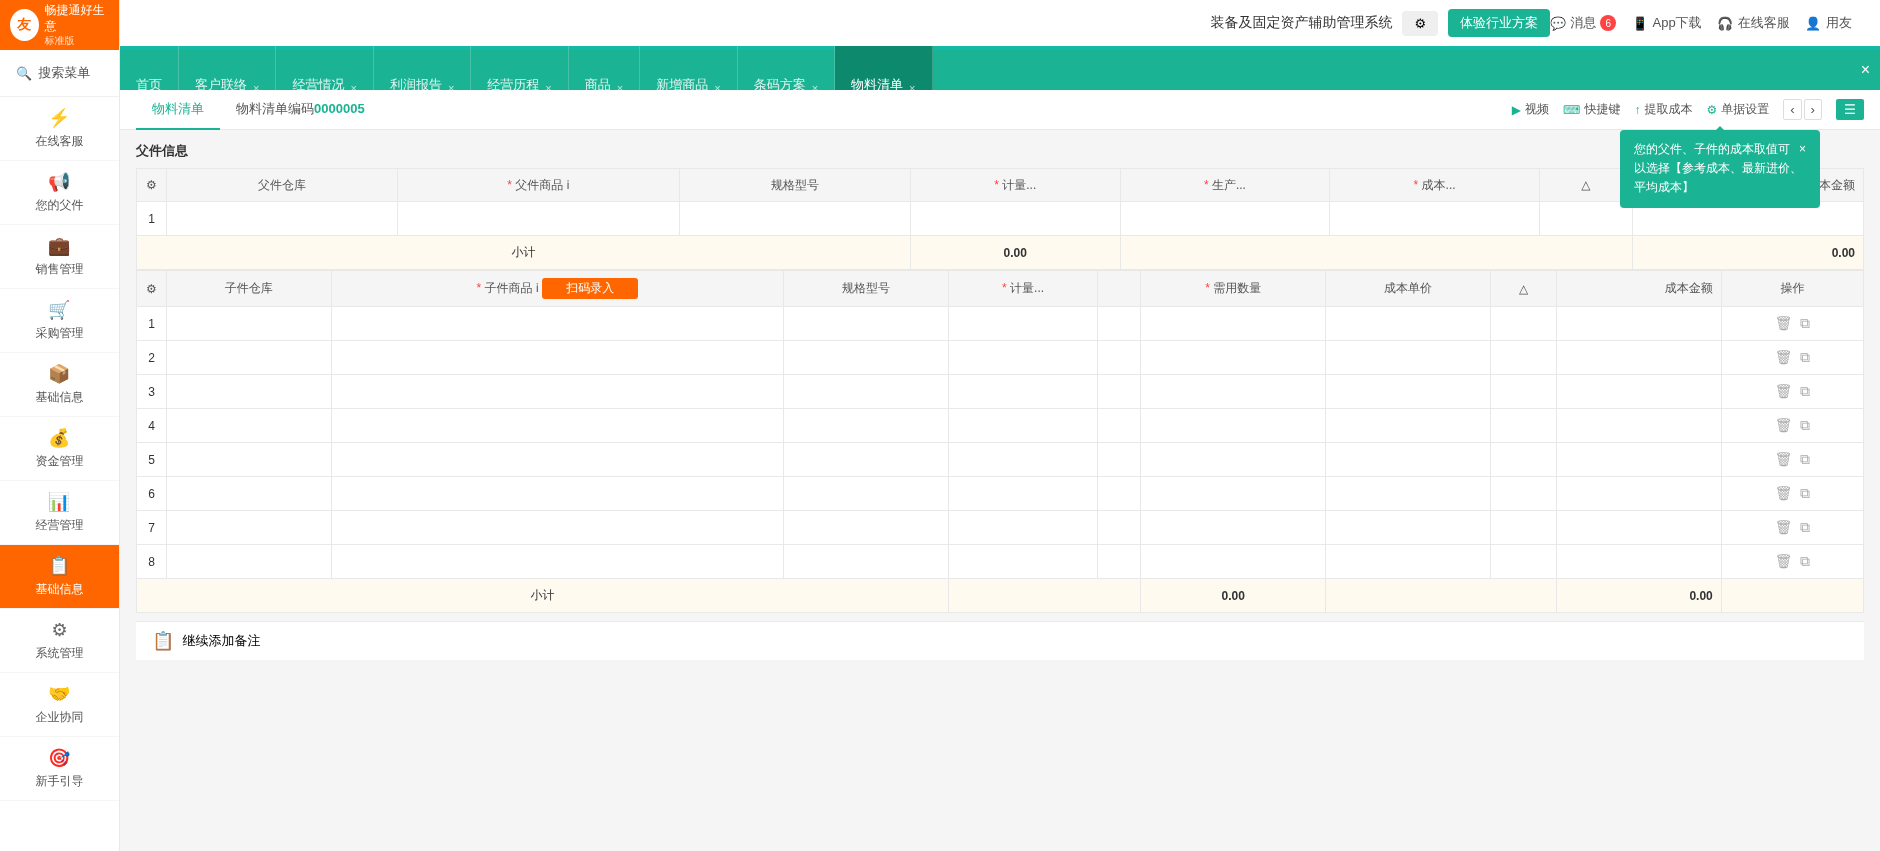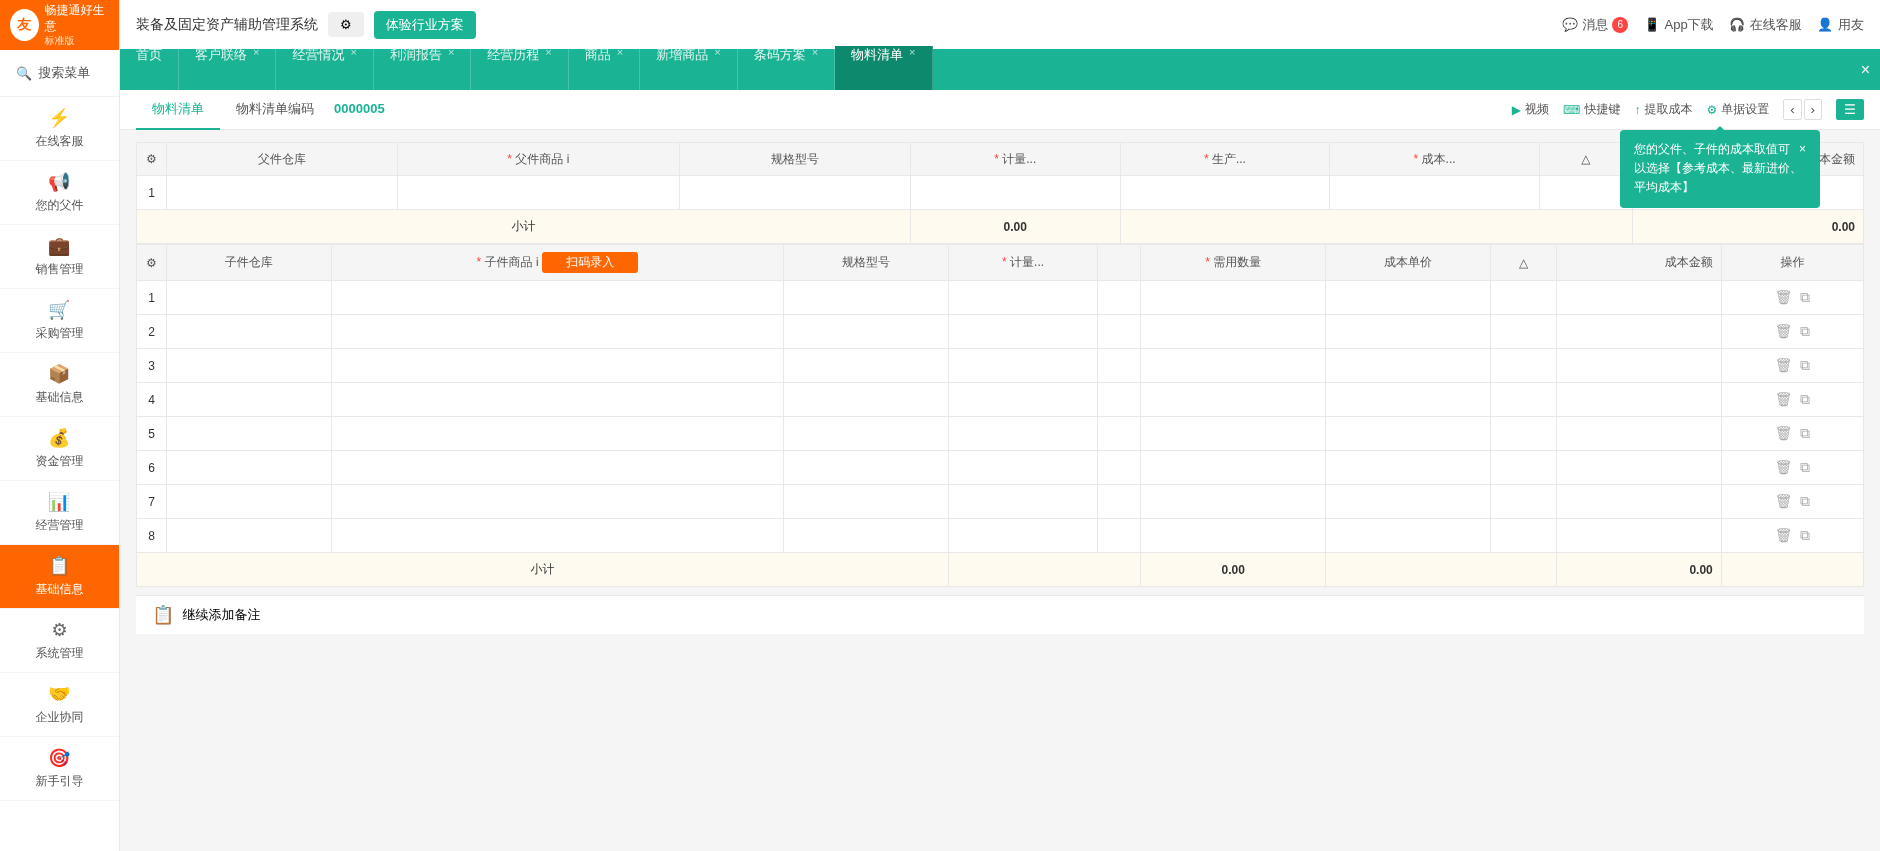--- a/index.html
+++ b/index.html
@@ -74,23 +74,23 @@
       flex-direction: column;
       overflow: hidden;
     }
 
     
     .top-bar {
       background: #fff;
       height: 50px;
       display: flex;
       align-items: center;
-      justify-content: space-between;
-      padding: 0 16px;
-      border-bottom: 1px solid #14b8a6;
+      justify-content: flex-end;
+      padding: 0 28px;
+      border-bottom: 4px solid #14b8a6;
     }
     .top-bar-left { display: flex; align-items: center; gap: 10px; }
     .system-title { font-size: 14px; color: #333; }
     .top-bar-btn {
       padding: 5px 12px;
       border-radius: 4px;
       border: none;
       cursor: pointer;
       font-size: 13px;
     }
@@ -104,21 +104,21 @@
       background: #1ab394;
       display: flex;
       align-items: center;
       height: 40px;
       padding: 0 0;
     }
     .tab-item {
       padding: 0 16px;
       height: 48px;
       display: flex;
-      align-items: flex-start;
+      align-items: flex-end;
       gap: 6px;
       cursor: pointer;
       color: #e0f5f0;
       font-size: 13px;
       white-space: nowrap;
       border-right: 1px solid rgba(255,255,255,0.2);
     }
     .tab-item.active { background: #0d8a6d; color: #fff; }
     .tab-close { color: rgba(255,255,255,0.7); font-size: 11px; cursor: pointer; }
     .tab-end { margin-left: auto; color: #fff; padding: 0 10px; cursor: pointer; font-size: 16px; }
@@ -390,21 +390,21 @@
   </div>
 
   <div class="content-area">
 
     <div class="sub-nav">
       <div class="sub-nav-item active">
         <span>物料清单</span>
       </div>
       <div class="sub-nav-item">
         <span>物料清单编码</span>
-        <span style="margin-left:20px;color:#1ab394;font-weight:bold">0000005</span>
+        <span style="margin-left:0;color:#1ab394;font-weight:bold">0000005</span>
       </div>
       <div style="margin-left:auto;display:flex;align-items:center;gap:14px;">
         <div class="sub-nav-action">
           <span class="icon">▶</span>
           <span>视频</span>
         </div>
         <div class="sub-nav-action">
           <span class="icon">⌨</span>
           <span>快捷键</span>
         </div>
@@ -424,20 +424,21 @@
       </div>
     </div>
 
     <div class="page-body relative">
 
       <div class="tooltip-box" style="position:absolute;right:60px;top:0px;background:#1ab394;color:#fff;padding:10px 14px;border-radius:4px;font-size:12px;max-width:200px;line-height:1.6;z-index:100;">
         <span class="tooltip-close" style="float:right;cursor:pointer;margin-left:8px;">×</span>
         <span>您的父件、子件的成本取值可以选择【参考成本、最新进价、平均成本】</span>
       </div>
 
+      <div class="section-title">父件信息</div>
       <table class="data-table">
         <thead>
           <tr>
             <th class="th-settings">⚙</th>
             <th>父件仓库</th>
             <th><span class="required-star">*</span> 父件商品 ℹ</th>
             <th>规格型号</th>
             <th><span class="required-star">*</span> 计量...</th>
             <th><span class="required-star">*</span> 生产...</th>
             <th><span class="required-star">*</span> 成本...</th>

